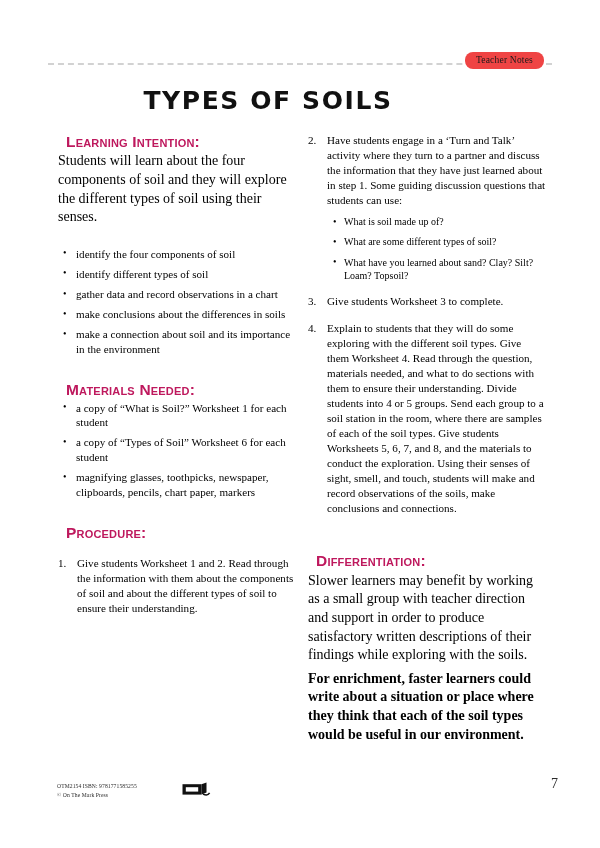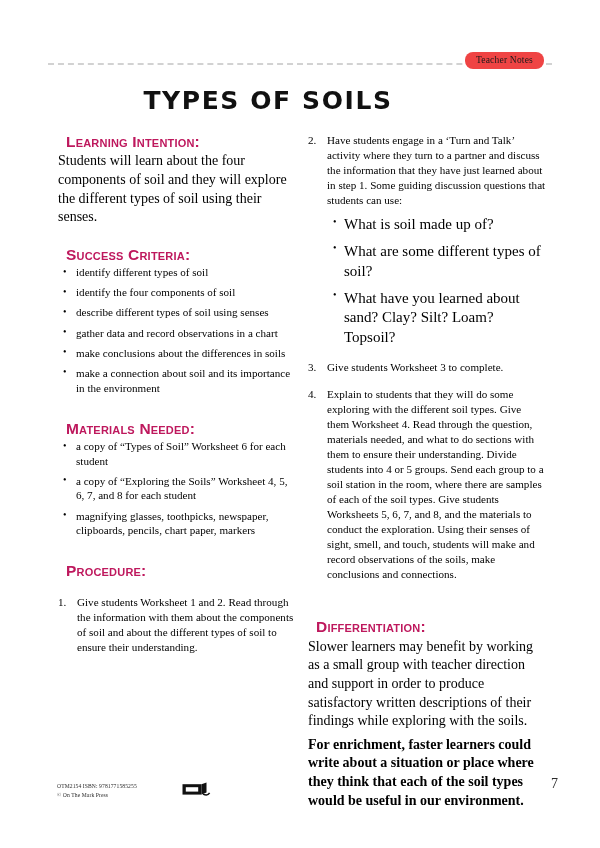--- a/index.html
+++ b/index.html
@@ -139,21 +139,21 @@
     width: 15px;
     text-align: left;
   }
   ul.sub-bullets {
     margin: 7px 0 0 0;
     padding: 0 0 0 17px;
     list-style: none;
   }
   ul.sub-bullets > li {
     position: relative;
-    font-size: 15px;
+    font-size: 10px;
     line-height: 1.32;
     margin-bottom: 7px;
   }
   ul.sub-bullets > li:before {
     content: "\2022";
     position: absolute;
     left: -11px;
     top: -0.5px;
     font-size: 10px;
   }
@@ -212,38 +212,36 @@
     <div class="col col-left">
 
       <div class="section">
         <h2 class="sec-head">Learning Intention:</h2>
         <p class="body">Students will learn about the four components of soil and they will explore the different types of soil using their senses.</p>
       </div>
 
       <div class="gap-md"></div>
 
       <div class="section">
-        <h2 class="sec-head">Success Criteria:</h2>
         <ul class="bullets">
+          <li>identify the four components of soil</li>
           <li>identify different types of soil</li>
-          <li>identify the four components of soil</li>
-          <li>describe different types of soil using senses</li>
           <li>gather data and record observations in a chart</li>
           <li>make conclusions about the differences in soils</li>
           <li>make a connection about soil and its importance in the environment</li>
         </ul>
       </div>
 
       <div class="gap-md"></div>
 
       <div class="section">
         <h2 class="sec-head">Materials Needed:</h2>
         <ul class="bullets">
+          <li>a copy of “What is Soil?” Worksheet 1 for each student</li>
           <li>a copy of “Types of Soil” Worksheet 6 for each student</li>
-          <li>a copy of “Exploring the Soils” Worksheet 4, 5, 6, 7, and 8 for each student</li>
           <li>magnifying glasses, toothpicks, newspaper, clipboards, pencils, chart paper, markers</li>
         </ul>
       </div>
 
       <div class="gap-md"></div>
 
       <div class="section">
         <h2 class="sec-head">Procedure:</h2>
         <div class="gap-sm"></div>
         <ol class="steps">

